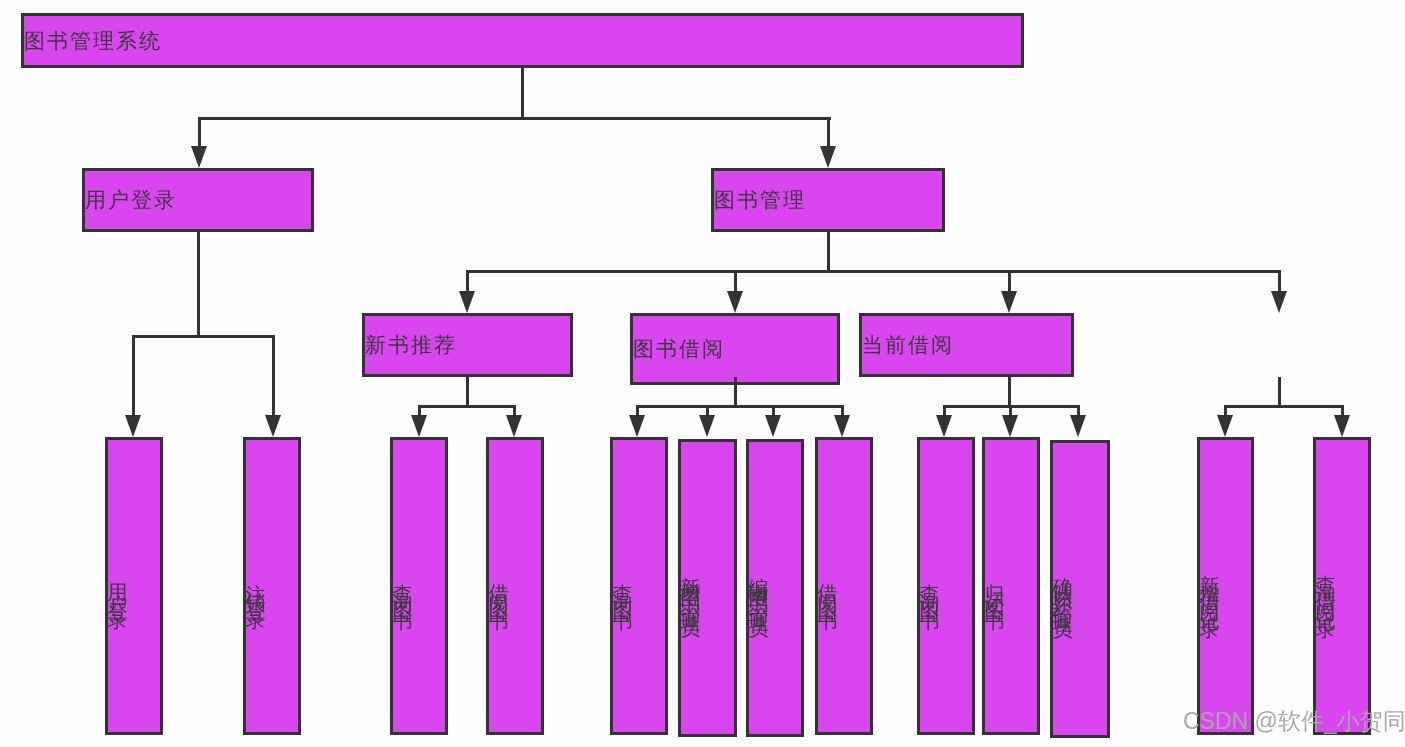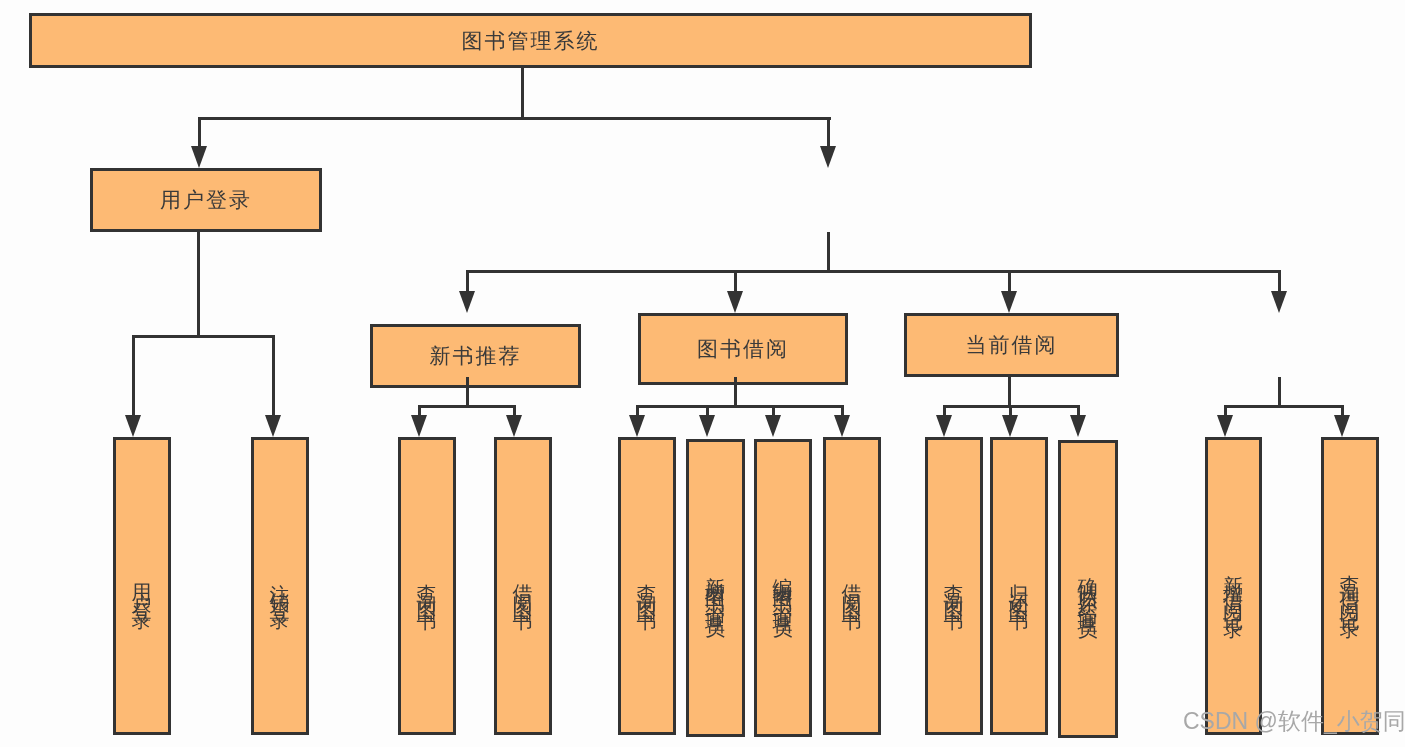--- a/index.html
+++ b/index.html
@@ -15,25 +15,23 @@
     width: 1405px;
     height: 747px;
     background: var(--bg);
     font-family: "Liberation Sans", "DejaVu Sans", sans-serif;
     color: var(--text);
     overflow: hidden;
   }
   .box {
     position: absolute;
     border: 3px solid var(--line);
-    background: #fdba74;
+    background: #d946ef;
     display: flex;
     align-items: center;
-    justify-content: center;
-    margin-left: 8px;
   }
   .hbox .lbl {
     font-size: 21px;
     letter-spacing: 2px;
     white-space: nowrap;
   }
   .vbox .lbl {
     writing-mode: vertical-rl;
     text-orientation: mixed;
     font-size: 20px;
@@ -80,47 +78,50 @@
 
   <div class="vline" style="left:521px;top:68px;height:52px"></div>
   <div class="hline" style="left:198px;top:117px;width:633px"></div>
   <div class="vline" style="left:198px;top:117px;height:32px"></div>
   <div class="ah" style="left:191px;top:146px"></div>
   <div class="vline" style="left:827px;top:117px;height:32px"></div>
   <div class="ah" style="left:820px;top:146px"></div>
 
   <div class="box hbox" style="left:82px;top:168px;width:232px;height:64px">
     <span class="lbl">用户登录</span>
+  </div>
+  <div class="box hbox" style="left:711px;top:168px;width:234px;height:64px">
+    <span class="lbl">图书管理</span>
   </div>
 
   <div class="vline" style="left:197px;top:232px;height:105px"></div>
   <div class="hline" style="left:132px;top:335px;width:143px"></div>
   <div class="vline" style="left:132px;top:335px;height:84px"></div>
   <div class="ah" style="left:125px;top:415px"></div>
   <div class="vline" style="left:272px;top:335px;height:84px"></div>
   <div class="ah" style="left:265px;top:415px"></div>
 
   <div class="vline" style="left:827px;top:232px;height:41px"></div>
   <div class="hline" style="left:466px;top:270px;width:815px"></div>
   <div class="vline" style="left:466px;top:270px;height:24px"></div>
   <div class="ah" style="left:459px;top:291px"></div>
   <div class="vline" style="left:734px;top:270px;height:24px"></div>
   <div class="ah" style="left:727px;top:291px"></div>
   <div class="vline" style="left:1008px;top:270px;height:24px"></div>
   <div class="ah" style="left:1001px;top:291px"></div>
   <div class="vline" style="left:1278px;top:270px;height:24px"></div>
   <div class="ah" style="left:1271px;top:291px"></div>
 
-  <div class="box hbox" style="left:362px;top:324px;width:211px;height:64px">
+  <div class="box hbox" style="left:362px;top:313px;width:211px;height:64px">
     <span class="lbl">新书推荐</span>
   </div>
   <div class="box hbox" style="left:630px;top:313px;width:210px;height:72px">
     <span class="lbl">图书借阅</span>
   </div>
-  <div class="box hbox" style="left:896px;top:313px;width:215px;height:64px">
+  <div class="box hbox" style="left:859px;top:313px;width:215px;height:64px">
     <span class="lbl">当前借阅</span>
   </div>
 
   <div class="vline" style="left:466px;top:377px;height:31px"></div>
   <div class="hline" style="left:418px;top:405px;width:98px"></div>
   <div class="vline" style="left:418px;top:405px;height:14px"></div>
   <div class="ah" style="left:411px;top:415px"></div>
   <div class="vline" style="left:513px;top:405px;height:14px"></div>
   <div class="ah" style="left:506px;top:415px"></div>
 

